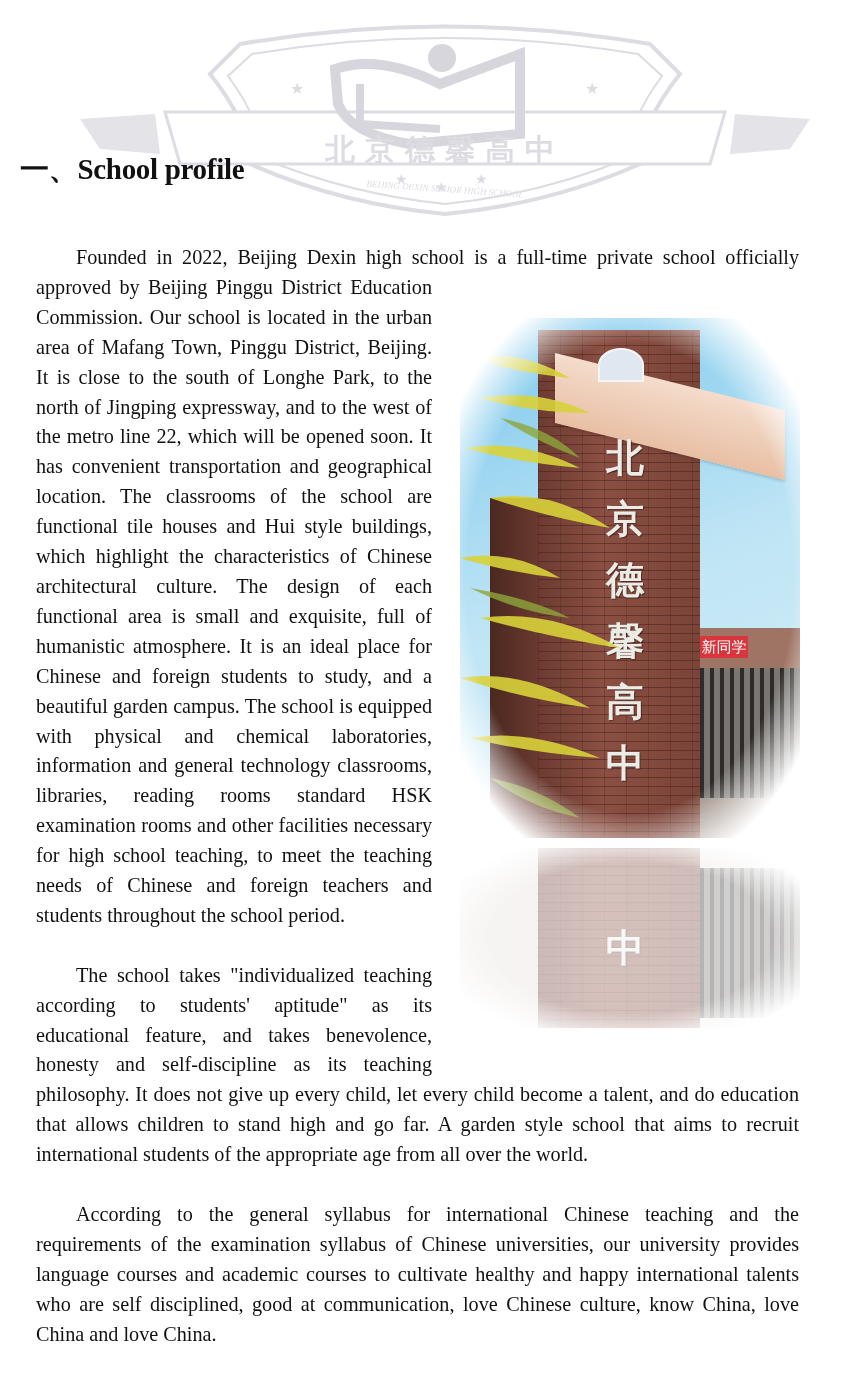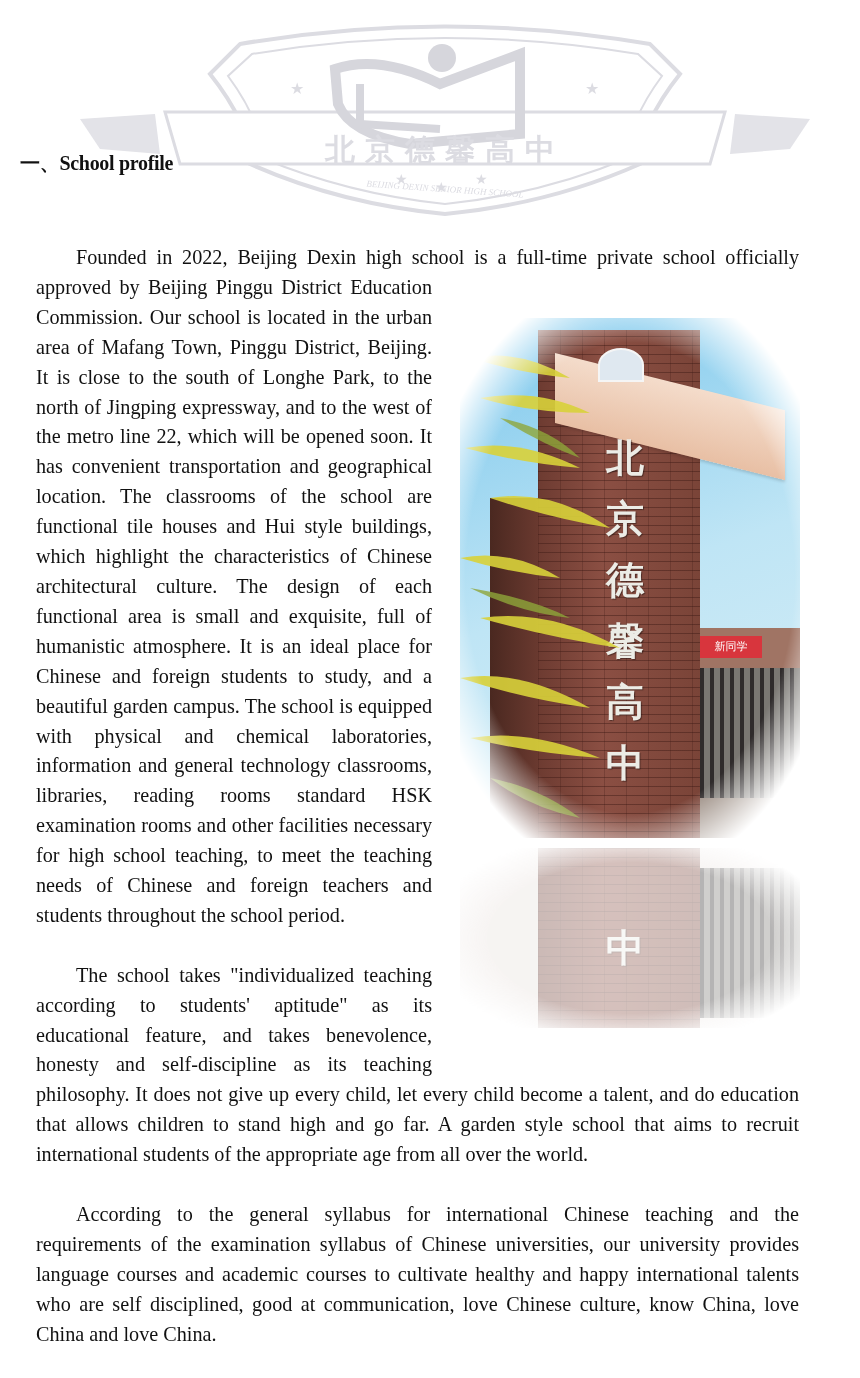--- a/index.html
+++ b/index.html
@@ -3,21 +3,21 @@
 <meta charset="utf-8">
 <style>
   html, body { margin: 0; padding: 0; background: #ffffff; }
   body { width: 860px; height: 1378px; position: relative; overflow: hidden;
          font-family: "Liberation Serif", "DejaVu Serif", serif; color: #111; }
 
   
   .watermark { position: absolute; left: 80px; top: 14px; width: 730px; height: 205px; }
   .watermark svg { width: 100%; height: 100%; }
 
-  .heading { position: absolute; left: 20px; top: 150px; font-size: 20px; font-weight: bold;
+  .heading { position: absolute; left: 20px; top: 150px; font-size: 29px; font-weight: bold;
              letter-spacing: -0.3px; white-space: nowrap; }
 
   .page-text { position: absolute; left: 20px; width: 795px; top: 227px;
                font-size: 20.2px; line-height: 29.9px; text-align: justify; }
   .page-text p { margin: 16px; text-indent: 40px; }
   .page-text p.gap { margin-top: 29.9px; }
 
   .float-photo { float: right; width: 370px; height: 738px; margin: 31px -5px 0 18px;
                  position: relative; shape-outside: inset(0 0 0 0); }
   .photo-main { position: absolute; left: 10px; top: 0; width: 340px; height: 520px;
@@ -40,22 +40,22 @@
             background: linear-gradient(180deg, #f4dccb, #e8bfa4);
             transform: skewY(14deg); transform-origin: left top; box-shadow: 0 2px 3px rgba(0,0,0,0.15); }
   .emblem { position: absolute; left: 138px; top: 30px; width: 42px; height: 30px; border-radius: 50% 50% 0 0;
             background: #dfe8f0; border: 2px solid #f5f5f5; }
   .sign-chars { position: absolute; left: 140px; top: 110px; width: 50px;
                 font-family: "DejaVu Sans", sans-serif; font-size: 38px; line-height: 61px;
                 color: #ecece6; text-align: center; font-weight: bold; text-shadow: 1px 1px 1px rgba(0,0,0,0.4); }
   .gate { position: absolute; left: 240px; top: 350px; width: 100px; height: 130px;
           background: repeating-linear-gradient(90deg, #2f2b2b 0 4px, #7a7772 4px 10px); }
   .gate-roof { position: absolute; left: 240px; top: 310px; width: 100px; height: 40px; background: #a07464; }
-  .banner { position: absolute; left: 240px; top: 318px; width: 62px; height: 22px; background: #d8353d;
-            color: #fff; font-family: "DejaVu Sans", sans-serif; font-size: 11px; line-height: 22px; text-align: center; }
+  .banner { position: absolute; left: 240px; top: 318px; width: 48px; height: 22px; background: #d8353d;
+            color: #fff; font-family: "DejaVu Sans", sans-serif; font-size: 15px; line-height: 22px; text-align: center; }
   .bamboo { position: absolute; left: 0; top: 0; width: 160px; height: 520px; }
   .ground { position: absolute; left: 240px; top: 480px; width: 100px; height: 40px; background: #9c8e84; }
 
   .page-text::after { content: ""; display: block; clear: both; }
 </style>
 </head>
 <body>
 
 <div class="watermark">
   <svg viewBox="0 0 730 205">

